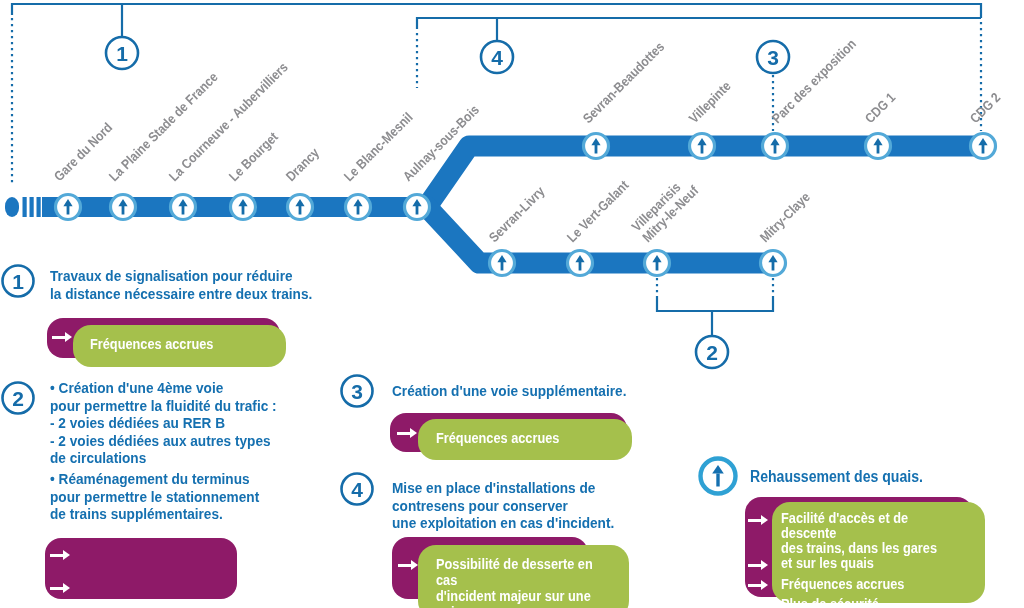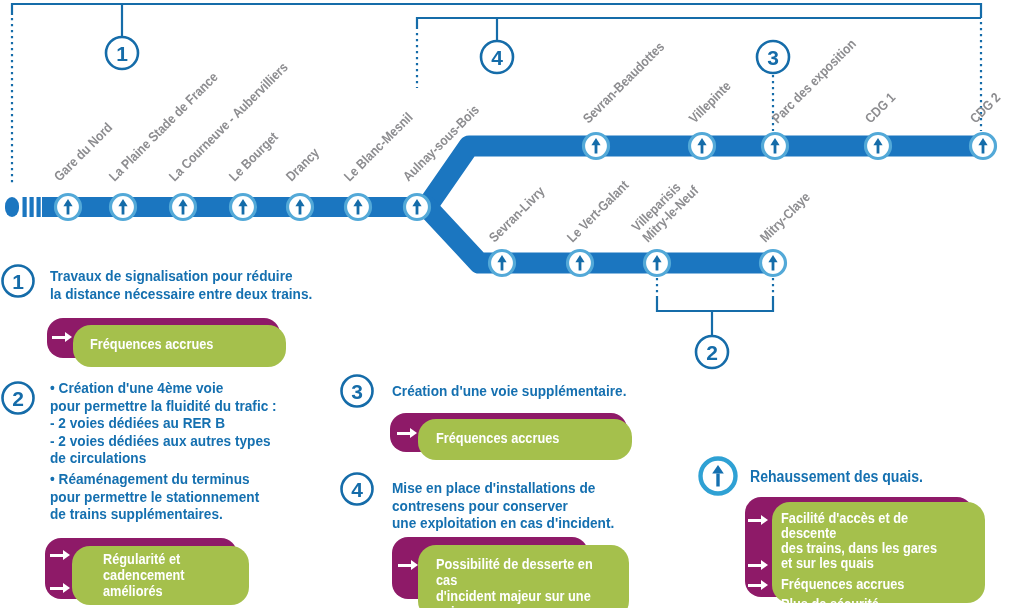--- a/index.html
+++ b/index.html
@@ -151,25 +151,20 @@
 pour permettre la fluidité du trafic :
 - 2 voies dédiées au RER B
 - 2 voies dédiées aux autres types
   de circulations</div>
   <div class="ltext" style="left:50px;top:470px">• Réaménagement du terminus
 pour permettre le stationnement
 de trains supplémentaires.</div>
   <div class="purple" style="left:45px;top:538px;width:192px;height:61px"></div>
   <span class="barrow" style="left:50px;top:554px"></span>
   <span class="barrow" style="left:50px;top:587px"></span>
-  <div class="green" style="left:72px;top:546px;width:177px;height:59px">
-    <div class="btext" style="margin:5px 0 4px 31px">Régularité et cadencement
-améliorés</div>
-    <div class="btext" style="margin:0 0 0 31px">Fréquences accrues</div>
-  </div>
 
   <div class="ltext" style="left:392px;top:382px">Création d'une voie supplémentaire.</div>
   <div class="purple" style="left:390px;top:413px;width:237px;height:39px"></div>
   <span class="barrow" style="left:397px;top:432px"></span>
   <div class="green" style="left:418px;top:419px;width:214px;height:41px">
     <div class="btext" style="margin:11px 0 0 18px">Fréquences accrues</div>
   </div>
 
   <div class="ltext" style="left:392px;top:479px">Mise en place d'installations de
 contresens pour conserver

